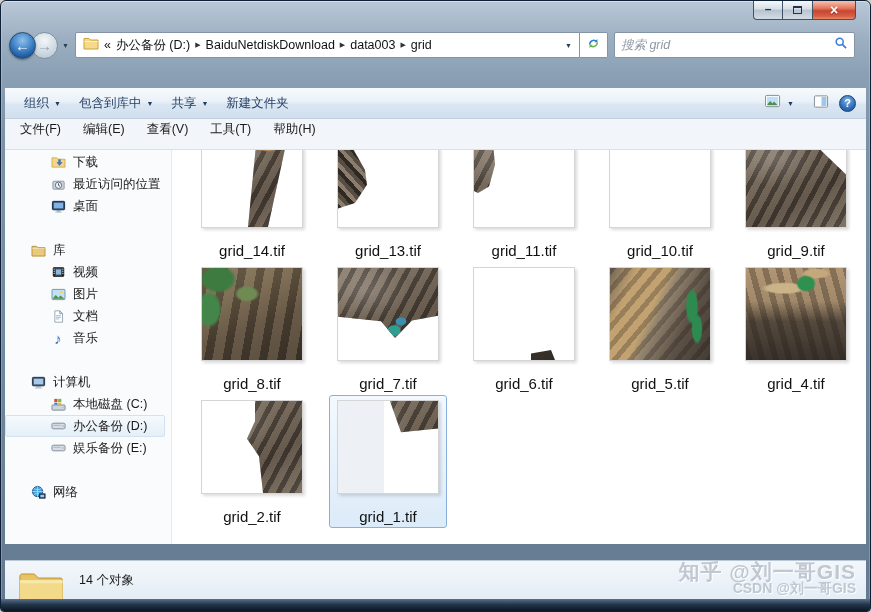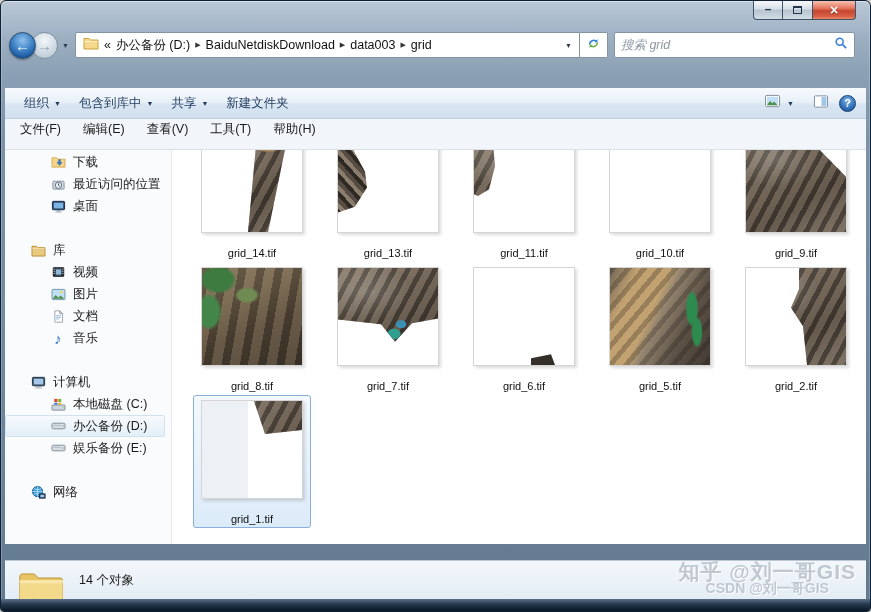--- a/index.html
+++ b/index.html
@@ -80,21 +80,21 @@
   .music-glyph { color:#2f6fb8; font-size:15px; line-height:1; }
 
   
   #files { flex:1; padding:10px 0 0 12px; display:grid; grid-template-columns:repeat(5,136px); grid-auto-rows:133px;
     justify-items:center; align-content:start; }
   .file { width:118px; display:flex; flex-direction:column; align-items:center; padding:4px 4px 2px;
     border:1px solid transparent; border-radius:3px; }
   .file.selected { background:linear-gradient(180deg,#f3f9fe 0%,#dcebf9 100%); border-color:#89b0dc; }
   .thumb { position:relative; width:102px; height:100px; background:#fff; border:1px solid #d5d5d5;
     box-shadow:2px 2px 3px rgba(0,0,0,.14); overflow:hidden; }
-  .fname { margin-top:14px; font-size:11px; color:#111; }
+  .fname { margin-top:14px; font-size:15px; color:#111; }
 
   .terr { position:absolute; inset:0;
     background:
       radial-gradient(60px 40px at 30% 25%, rgba(255,255,255,.16), transparent 70%),
       repeating-linear-gradient(118deg, rgba(26,21,16,.42) 0 5px, rgba(142,126,108,.30) 5px 12px),
       linear-gradient(150deg,#978b7d 0%,#6e6357 35%,#544a40 65%,#7b7065 100%); }
   .terr::before { content:""; position:absolute; inset:0; }
 
   .t14 .terr { clip-path:polygon(55% 0,86% 0,66% 100%,46% 100%); }
   .t14 .terr::before { background:radial-gradient(16px 10px at 76% 4%,#9fb3a8 0 60%,transparent 70%),
@@ -134,21 +134,21 @@
 
   
   #statusbar { position:absolute; left:4px; right:4px; bottom:12px; height:39px;
     background:linear-gradient(180deg,#f3f7fb 0%,#e4edf5 100%); border-top:1px solid #bac7d4; z-index:5; }
   .status-folder { position:absolute; left:12px; top:6px; }
   .status-text { position:absolute; left:74px; top:11px; font-size:12.5px; color:#1a1a1a; }
   #bottom-frame { position:absolute; left:0; right:0; bottom:0; height:12px;
     background:linear-gradient(180deg,#5a7088 0%,#23374c 45%,#0a1624 100%); z-index:6; }
 
   
-  #watermark { position:absolute; right:14px; bottom:16px; z-index:8; text-align:center;
+  #watermark { position:absolute; right:14px; bottom:16px; z-index:8; text-align:right;
     color:#bfc7d1; font-weight:bold; text-shadow:1px 1px 0 rgba(255,255,255,.95); line-height:1.0; }
   .wm1 { font-size:21px; letter-spacing:1px; }
   .wm2 { font-size:14px; margin-top:-1px; }
 </style>
 </head>
 <body>
 
 <div id="win">
 
   <div class="cap-group">
@@ -461,20 +461,26 @@
             <div class="terr"></div>
           </div>
         <div class="fname">grid_6.tif</div>
       </div>
       <div class="file t5">
         <div class="thumb">
             <div class="terr"></div>
           </div>
         <div class="fname">grid_5.tif</div>
       </div>
+      <div class="file t4">
+        <div class="thumb">
+            <div class="terr"></div>
+          </div>
+        <div class="fname">grid_4.tif</div>
+      </div>
       <div class="file t2">
         <div class="thumb">
             <div class="terr"></div>
           </div>
         <div class="fname">grid_2.tif</div>
       </div>
       <div class="file t1 selected">
         <div class="thumb">
             <div class="thumb-base"></div>
             <div class="terr"></div>

